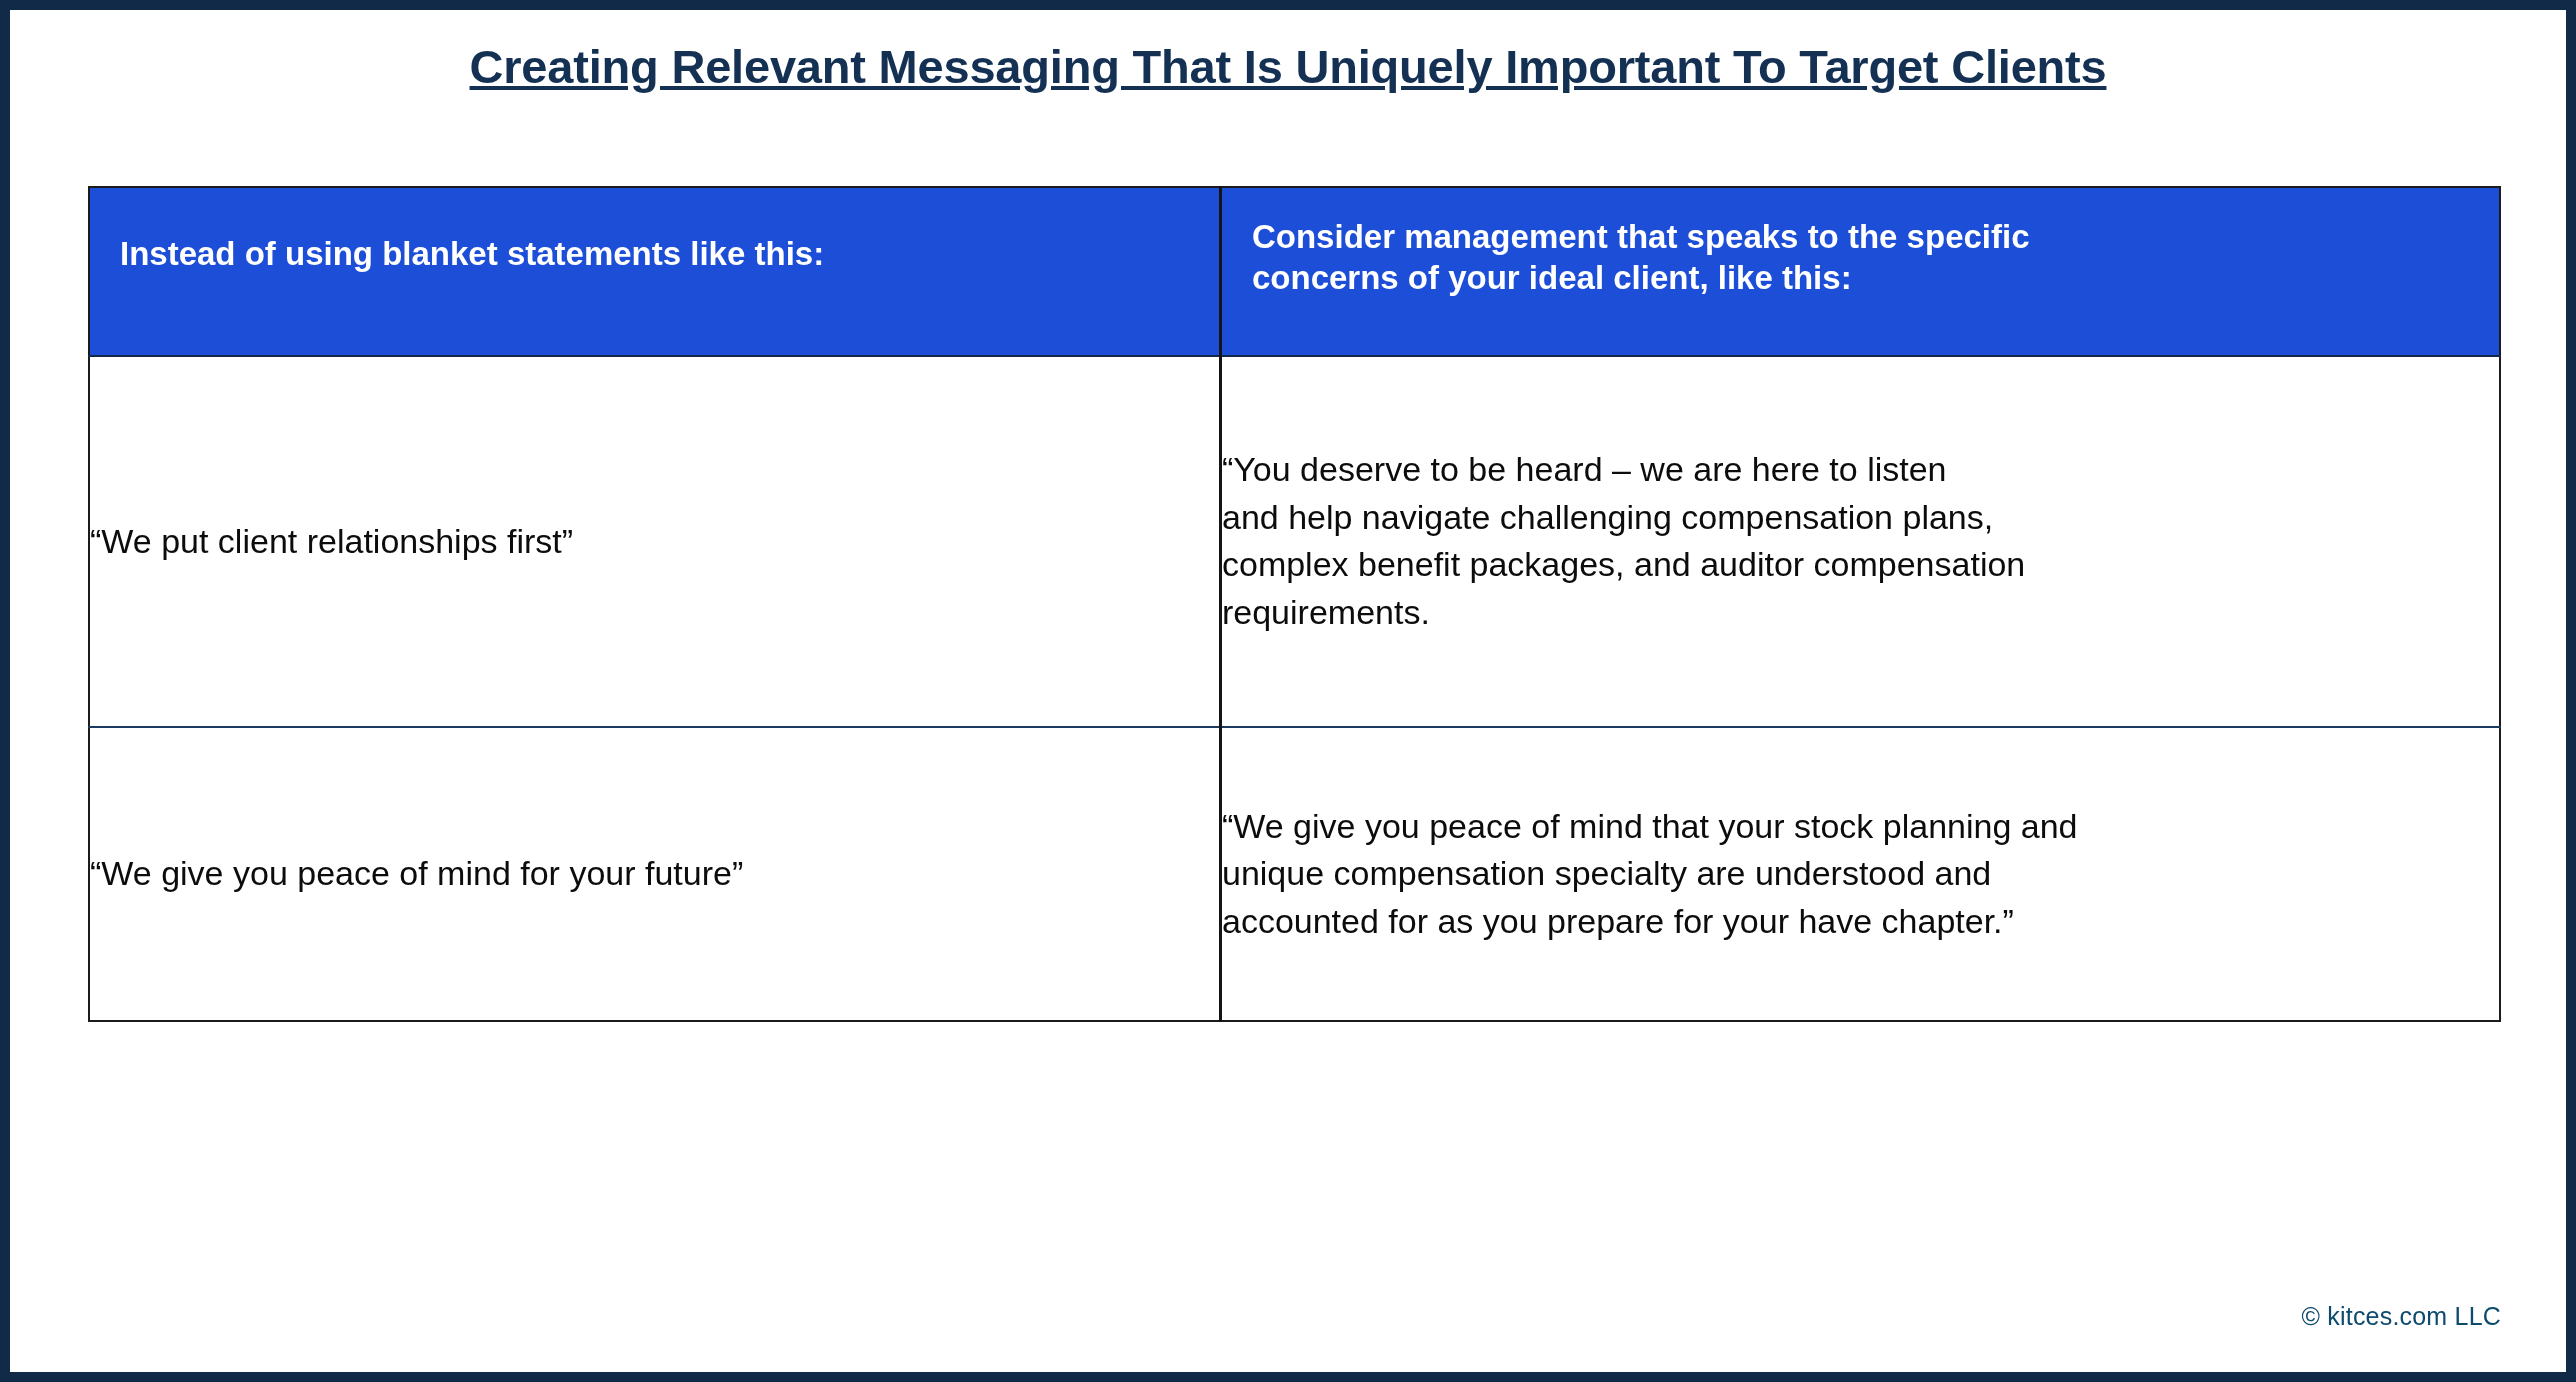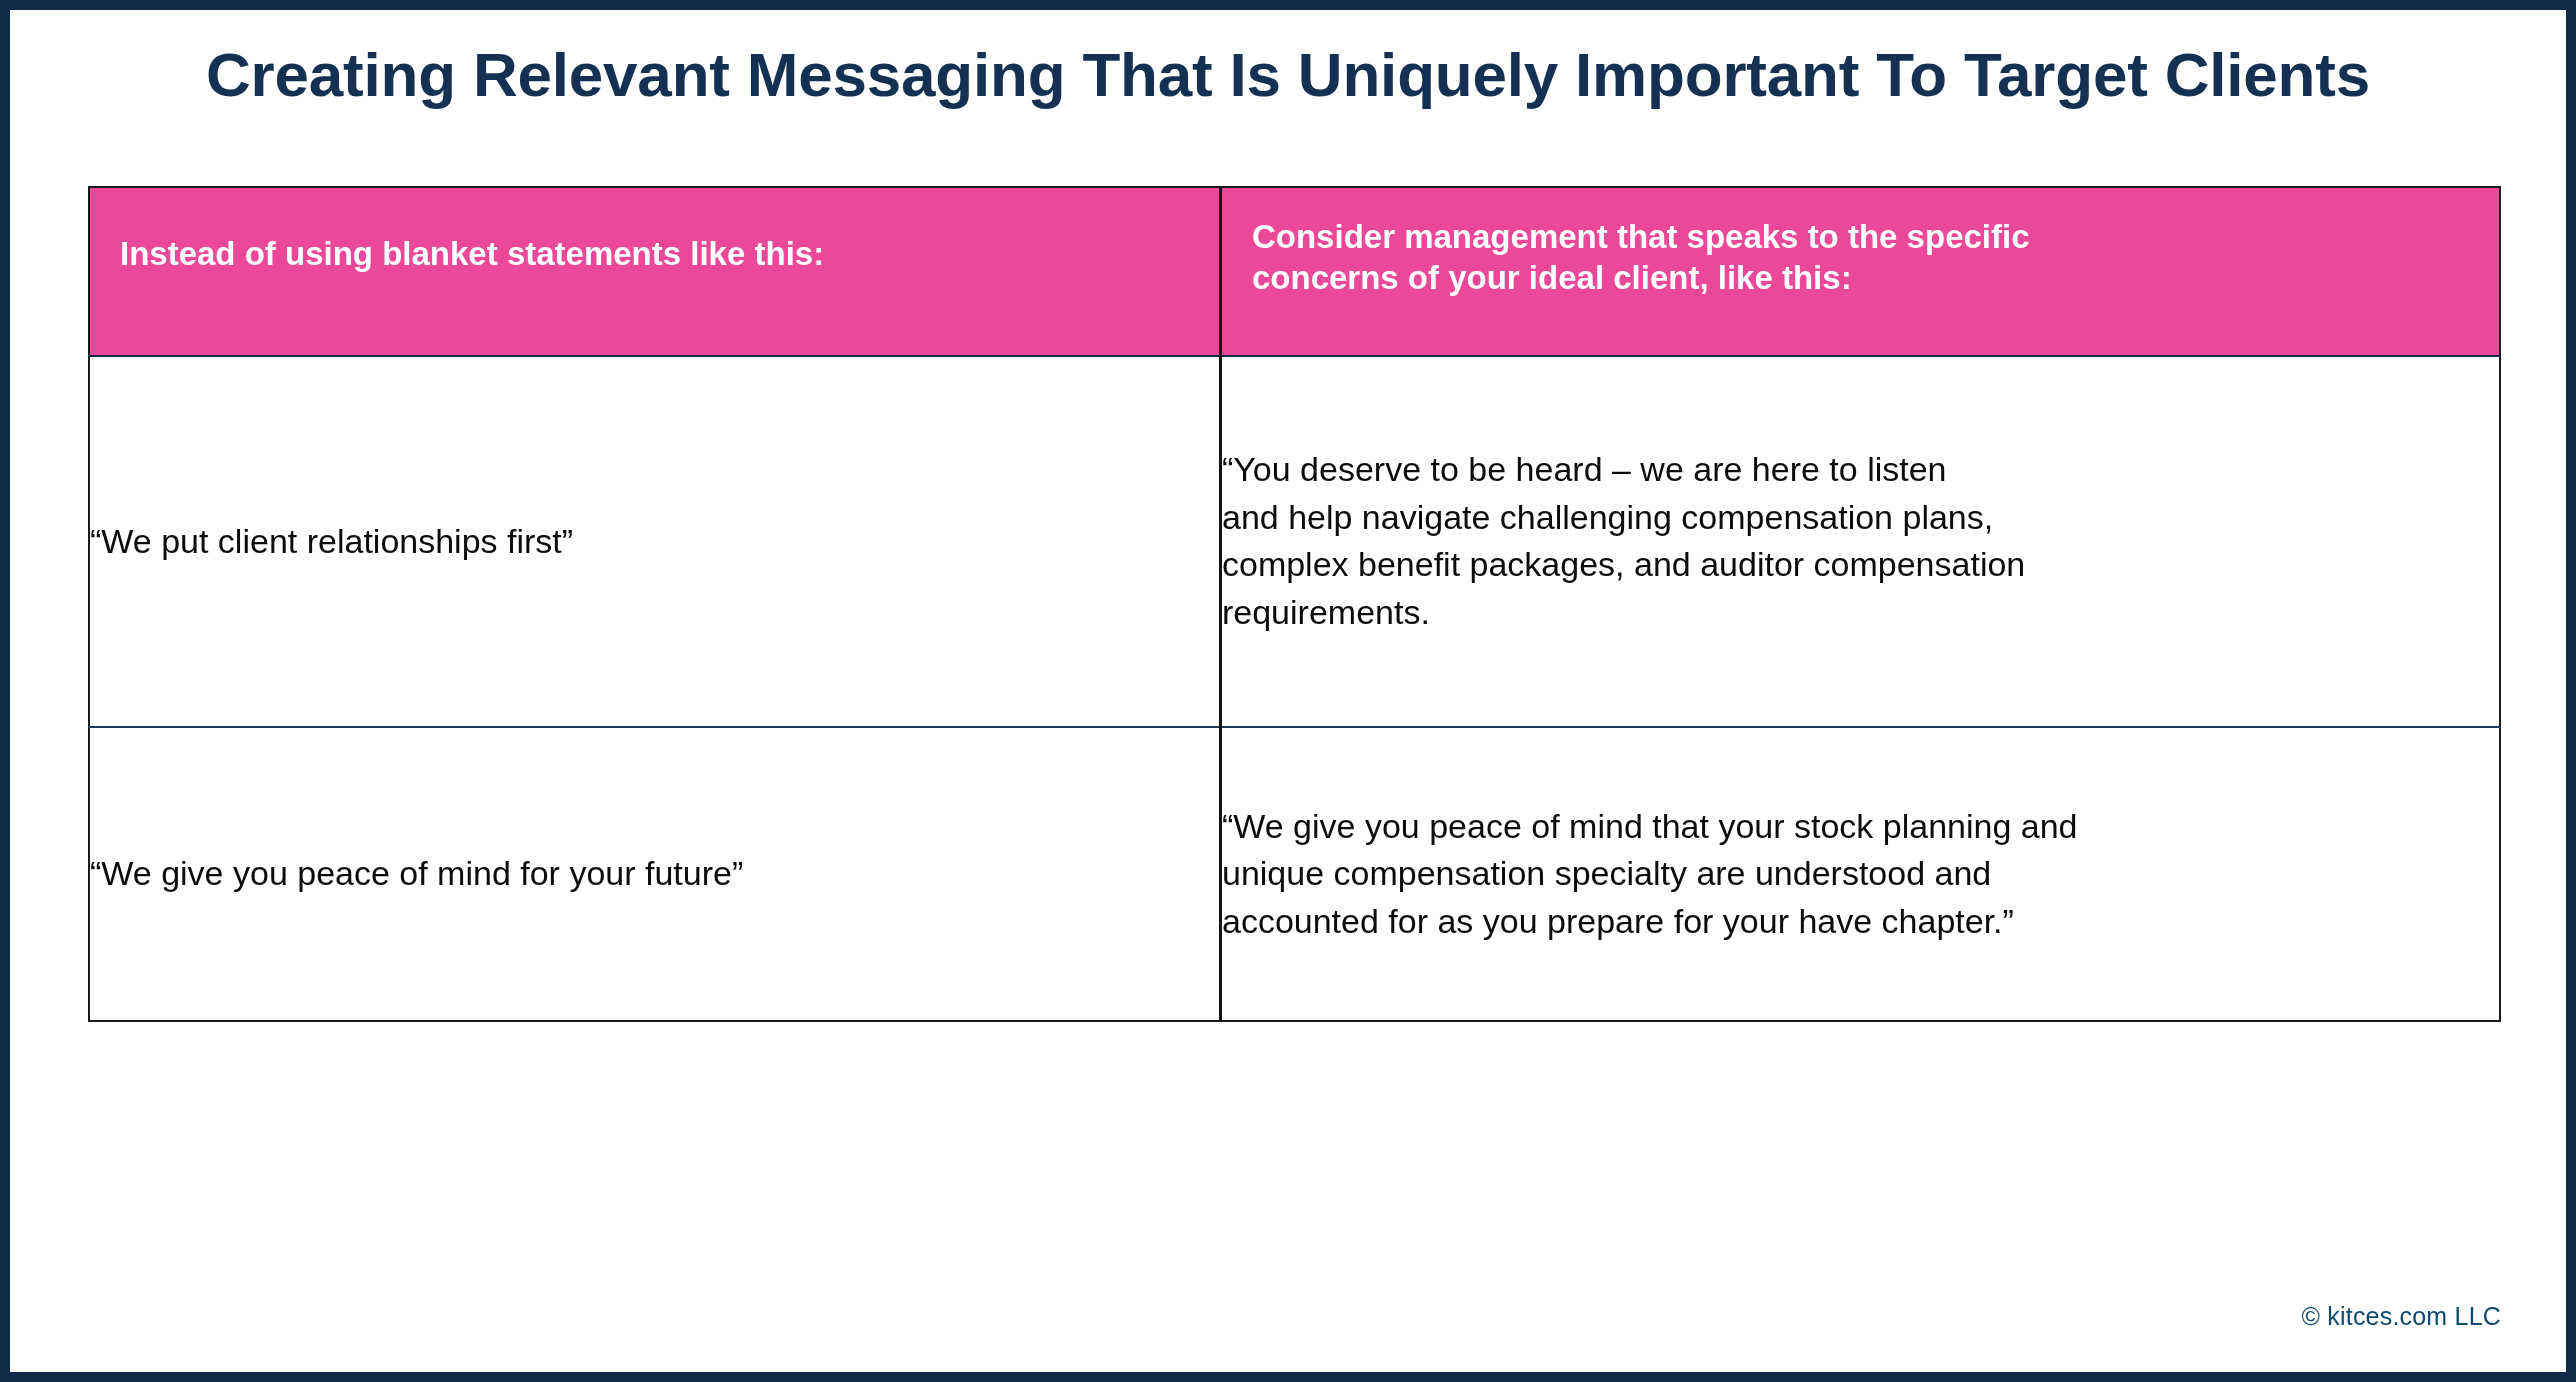--- a/index.html
+++ b/index.html
@@ -27,25 +27,26 @@
   }
 
   
   .title {
     position: absolute;
     left: 0;
     right: 0;
     top: 31px;
     text-align: center;
     color: #143154;
-    font-size: 62px;
+    font-size: 47px;
     font-weight: bold;
     letter-spacing: -0.2px;
     line-height: 1.1;
     white-space: nowrap;
+    text-decoration: underline;
   }
 
   
   .table {
     position: absolute;
     left: 78px;
     top: 176px;
     width: 2413px;
     border-collapse: collapse;
     table-layout: fixed;
@@ -58,21 +59,21 @@
   .table th,
   .table td {
     vertical-align: middle;
     text-align: left;
     padding: 0;
     margin: 0;
   }
 
   
   .hdr {
-    background: #ec4899;
+    background: #1d4ed8;
     color: #ffffff;
     height: 167px;
     vertical-align: bottom;
     border-bottom: 2.5px solid #102A47;
   }
   .hdr-inner {
     font-weight: bold;
     font-size: 33px;
     line-height: 1.22;
     padding: 0 33px 28px 30px;

